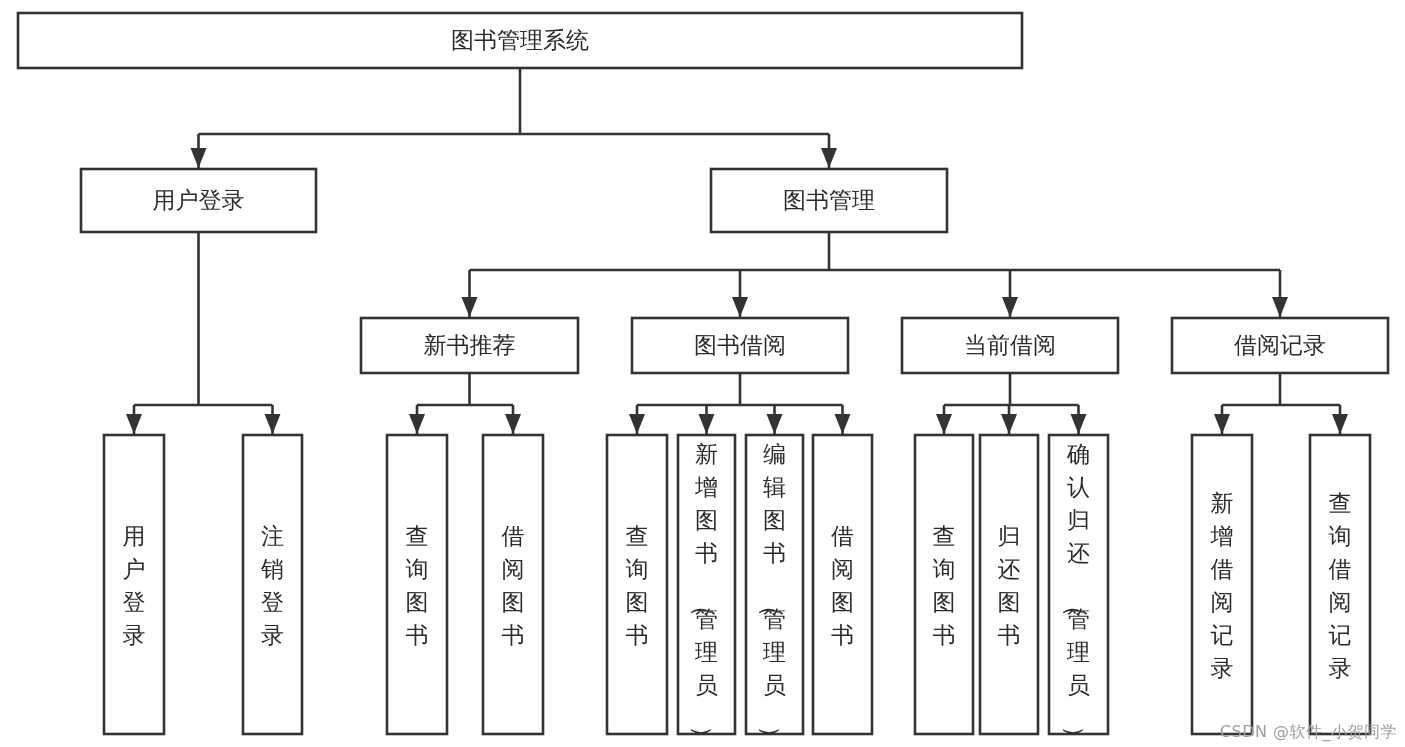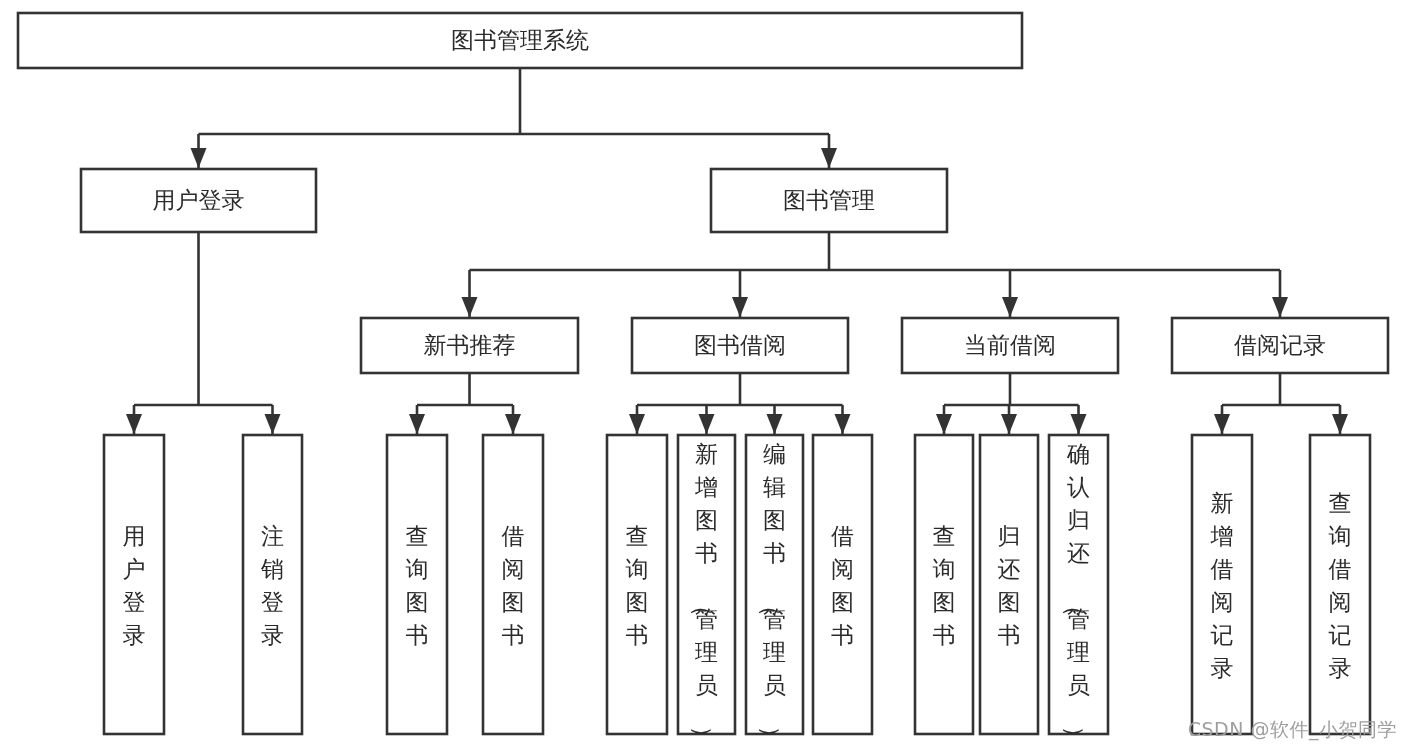--- a/index.html
+++ b/index.html
@@ -52,21 +52,21 @@
     font-family: "DejaVu Sans", "Liberation Sans", sans-serif;
     font-size: 23px;
     fill: #2b2b2b;
     text-anchor: middle;
   }
   .watermark {
     position: absolute;
     right: 8px;
     bottom: 4px;
     font-family: "DejaVu Sans", "Liberation Sans", sans-serif;
-    font-size: 19px;
+    font-size: 16px;
     color: #9e9e9e;
     letter-spacing: 0.5px;
     white-space: nowrap;
     user-select: none;
   }
 </style>
 </head>
 <body>
 
 <div id="diagram-root">

